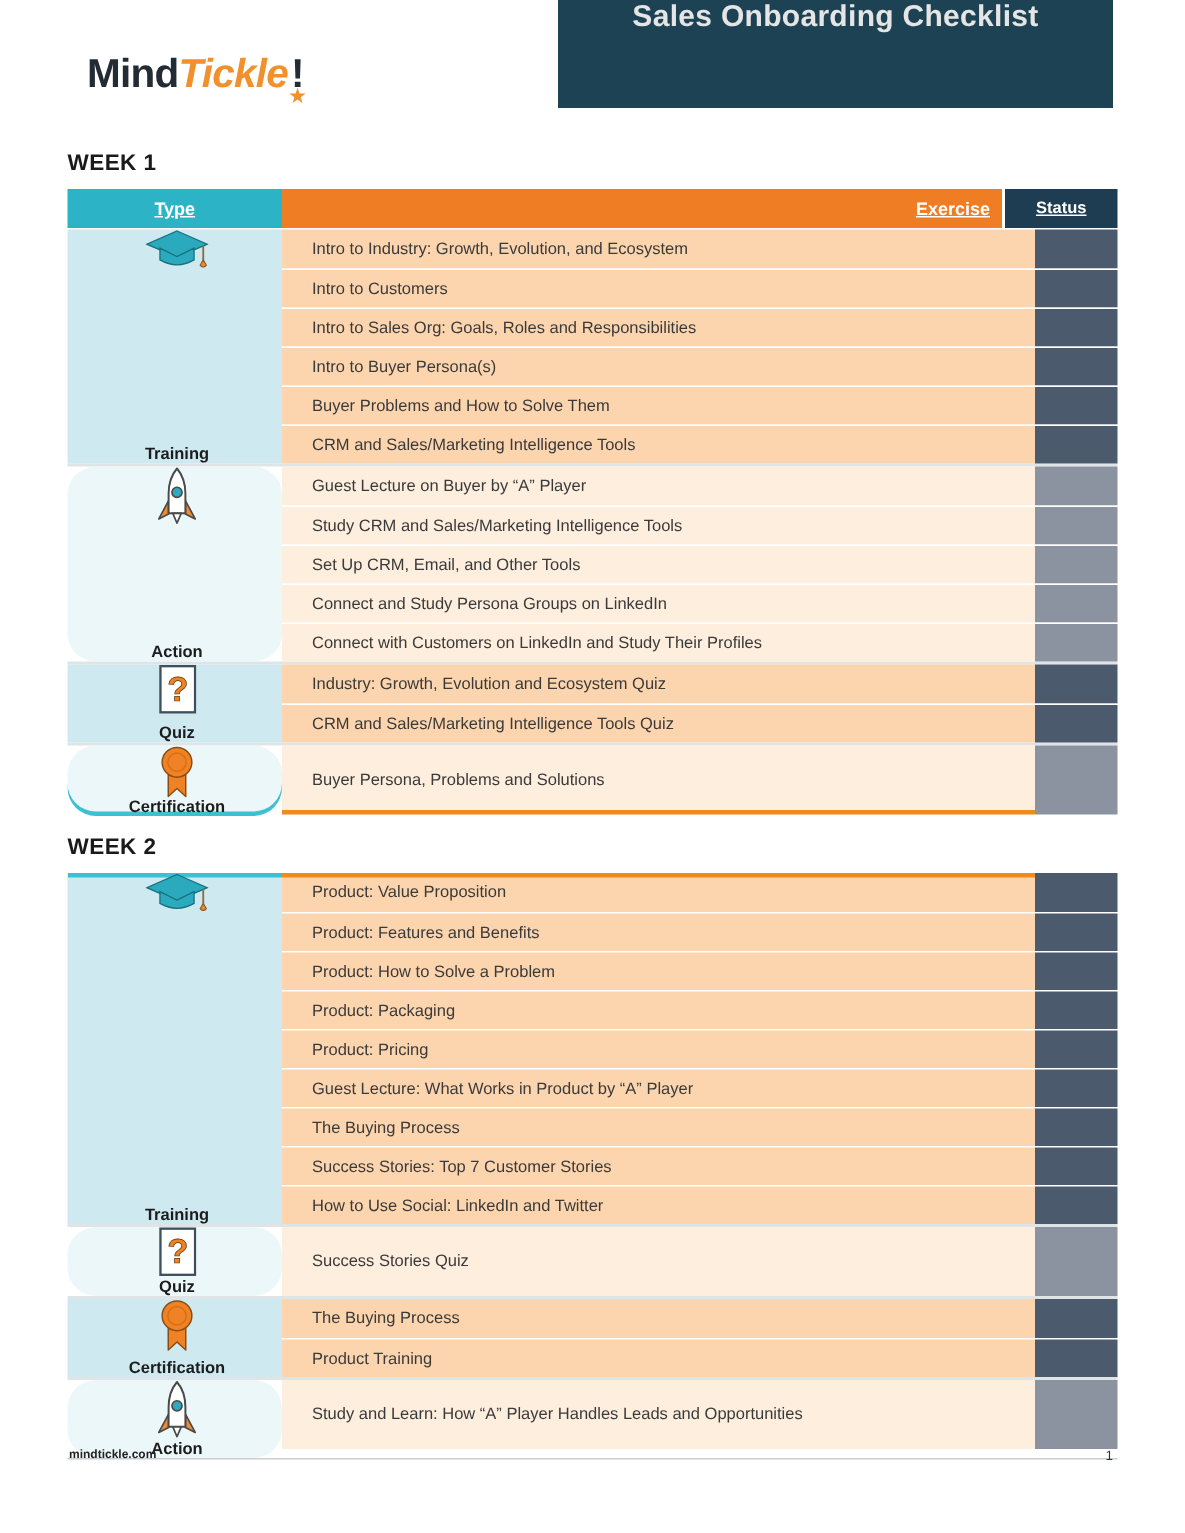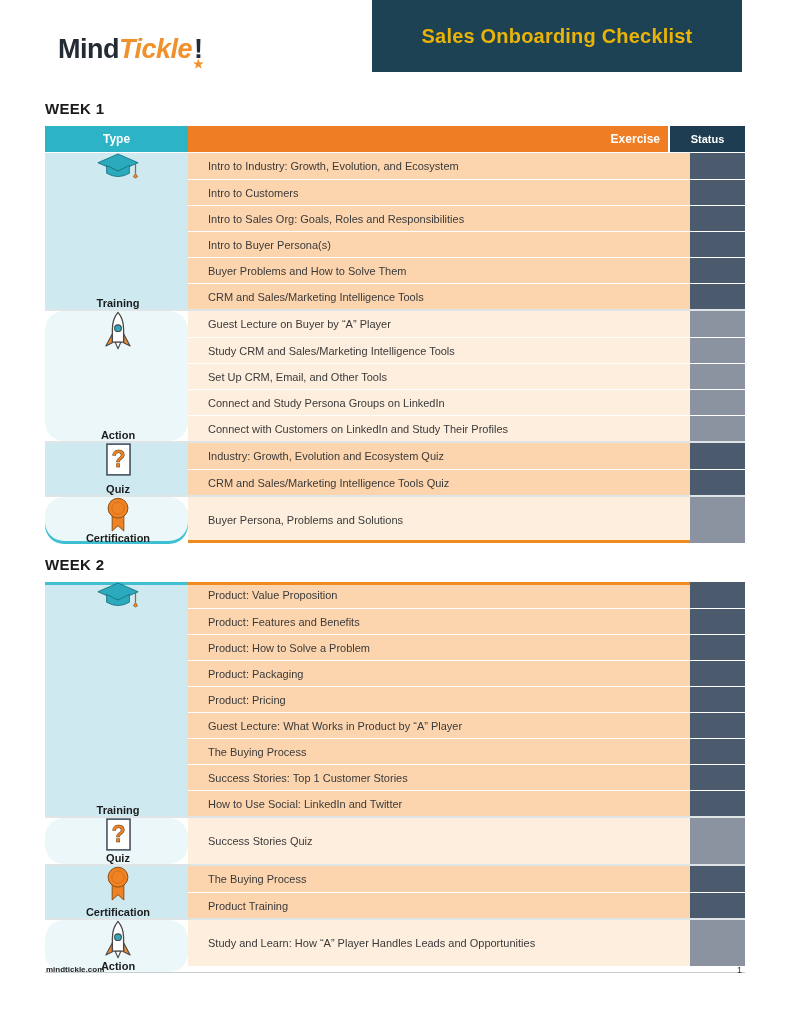--- a/index.html
+++ b/index.html
@@ -8,30 +8,30 @@
     font-family:"Liberation Sans",sans-serif;overflow:hidden;
   }
   
   .logo{position:absolute;left:58px;top:34px;font-size:27px;font-weight:bold;letter-spacing:-0.5px;}
   .logo-mind{color:var(--logo-dark);}
   .logo-tickle{color:var(--logo-orange);font-style:italic;}
   .logo-bang{color:var(--logo-dark);position:relative;display:inline-block;margin-left:2px;}
   .logo-star{position:absolute;left:-1px;bottom:-6px;font-size:12px;color:var(--logo-orange);font-style:normal;}
   .banner{
     position:absolute;left:372px;top:0;width:370px;height:72px;
-    background:var(--banner-bg);color:#eab308;display:flex;align-items:center;justify-content:center;
+    background:var(--banner-bg);color:#e5e5e5;display:flex;justify-content:center;
     font-size:20px;font-weight:bold;letter-spacing:0.2px;
   }
   
   .content{position:absolute;top:100px;left:45px;width:700px;}
   .week-title{font-size:15px;font-weight:bold;color:#1a1a1a;margin:0 0 9px 0;letter-spacing:0.3px;}
   .week + .week{margin-top:12px;}
   .tbl{width:700px;}
   .hdr{display:flex;height:26px;}
-  .hcell{display:flex;align-items:center;color:#fff;font-weight:bold;font-size:12px;box-sizing:border-box;}
+  .hcell{display:flex;align-items:center;color:#fff;font-weight:bold;font-size:12px;box-sizing:border-box;text-decoration:underline;}
   .h-type{width:143px;background:var(--header-type-bg);justify-content:center;}
   .h-ex{flex:1;background:var(--header-exercise-bg);justify-content:flex-end;padding-right:8px;}
   .h-st{width:77px;background:var(--header-status-bg);justify-content:center;border-left:2px solid #fff;font-size:11px;}
   .group{display:flex;}
   .group + .group{border-top:2px solid #dfe4e7;}
   .hdr + .group{border-top:1px solid #fff;}
   .type-cell{
     width:143px;box-sizing:border-box;display:flex;align-items:center;
     justify-content:space-between;padding:0 10px 0 13px;flex-direction:column;
   }
@@ -235,21 +235,21 @@
             </div>
             <div class="row">
               <div class="ex-cell">Guest Lecture: What Works in Product by “A” Player</div>
               <div class="st-cell"></div>
             </div>
             <div class="row">
               <div class="ex-cell">The Buying Process</div>
               <div class="st-cell"></div>
             </div>
             <div class="row">
-              <div class="ex-cell">Success Stories: Top 1 Customer Stories</div>
+              <div class="ex-cell">Success Stories: Top 7 Customer Stories</div>
               <div class="st-cell"></div>
             </div>
             <div class="row">
               <div class="ex-cell">How to Use Social: LinkedIn and Twitter</div>
               <div class="st-cell"></div>
             </div>
           </div>
         </div>
         <div class="group shade-light single">
           <div class="type-cell">

